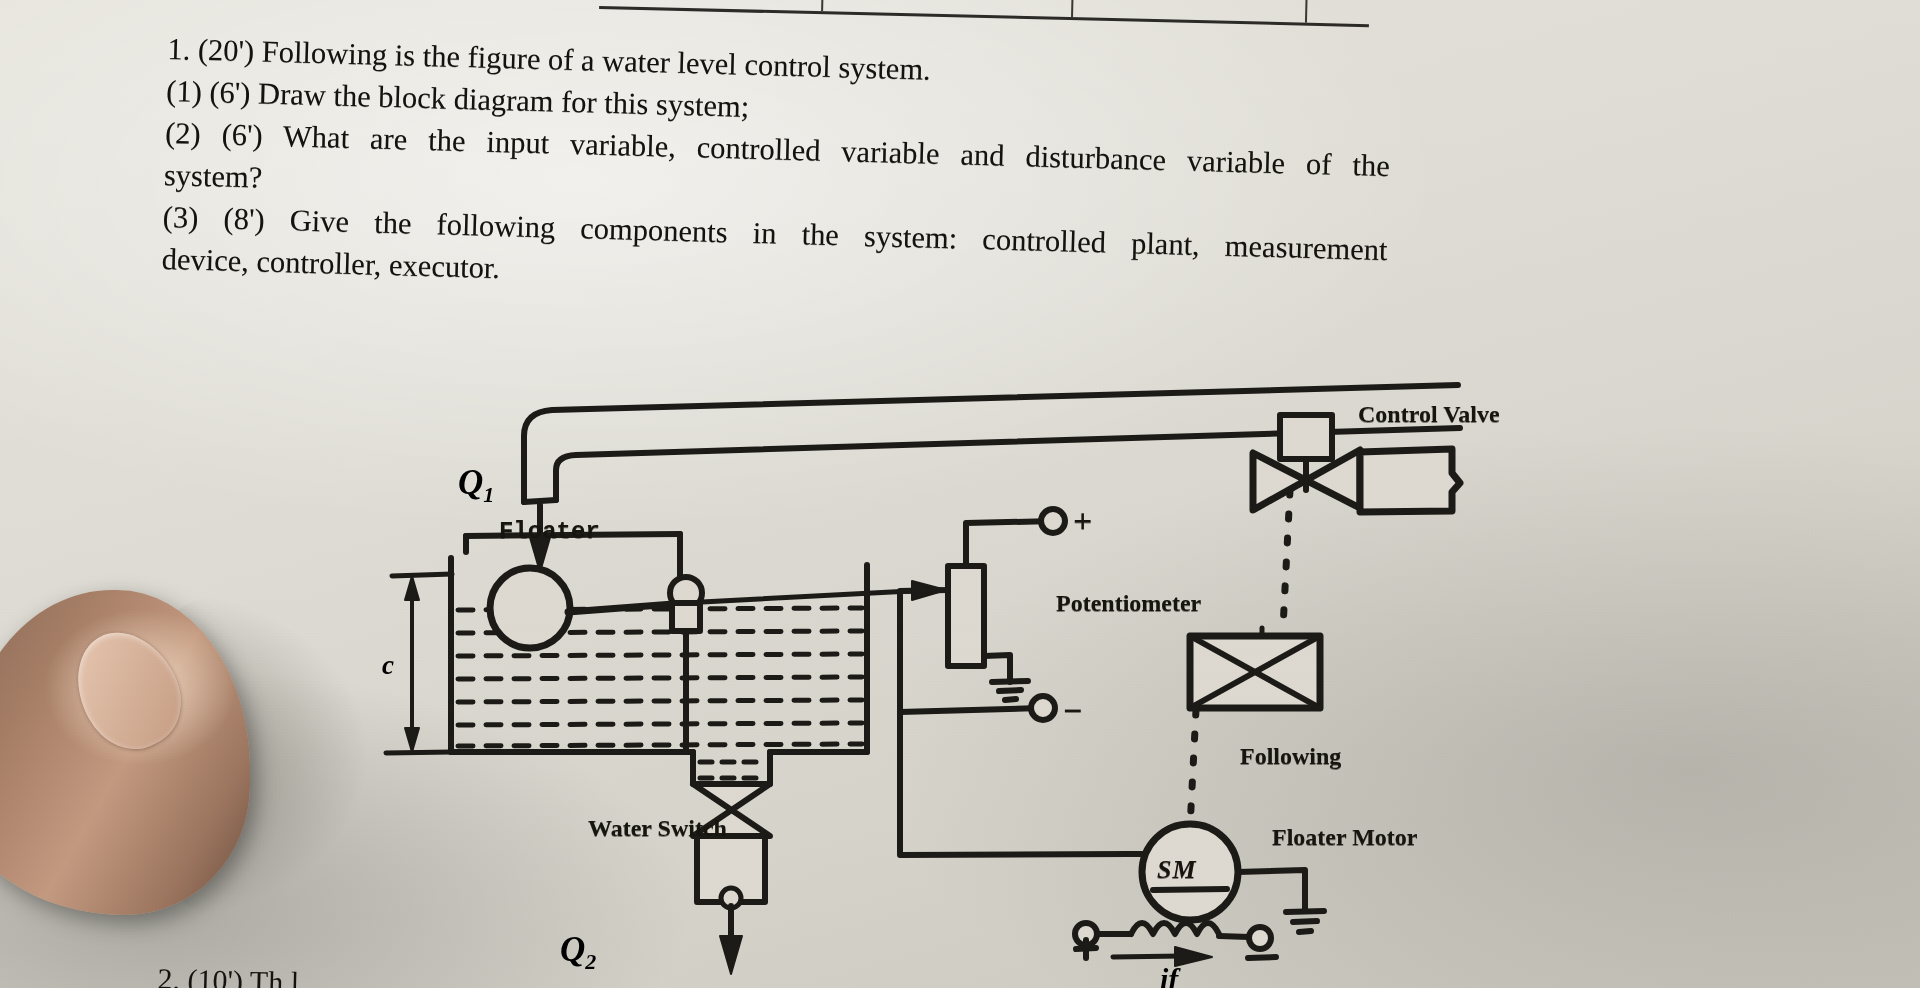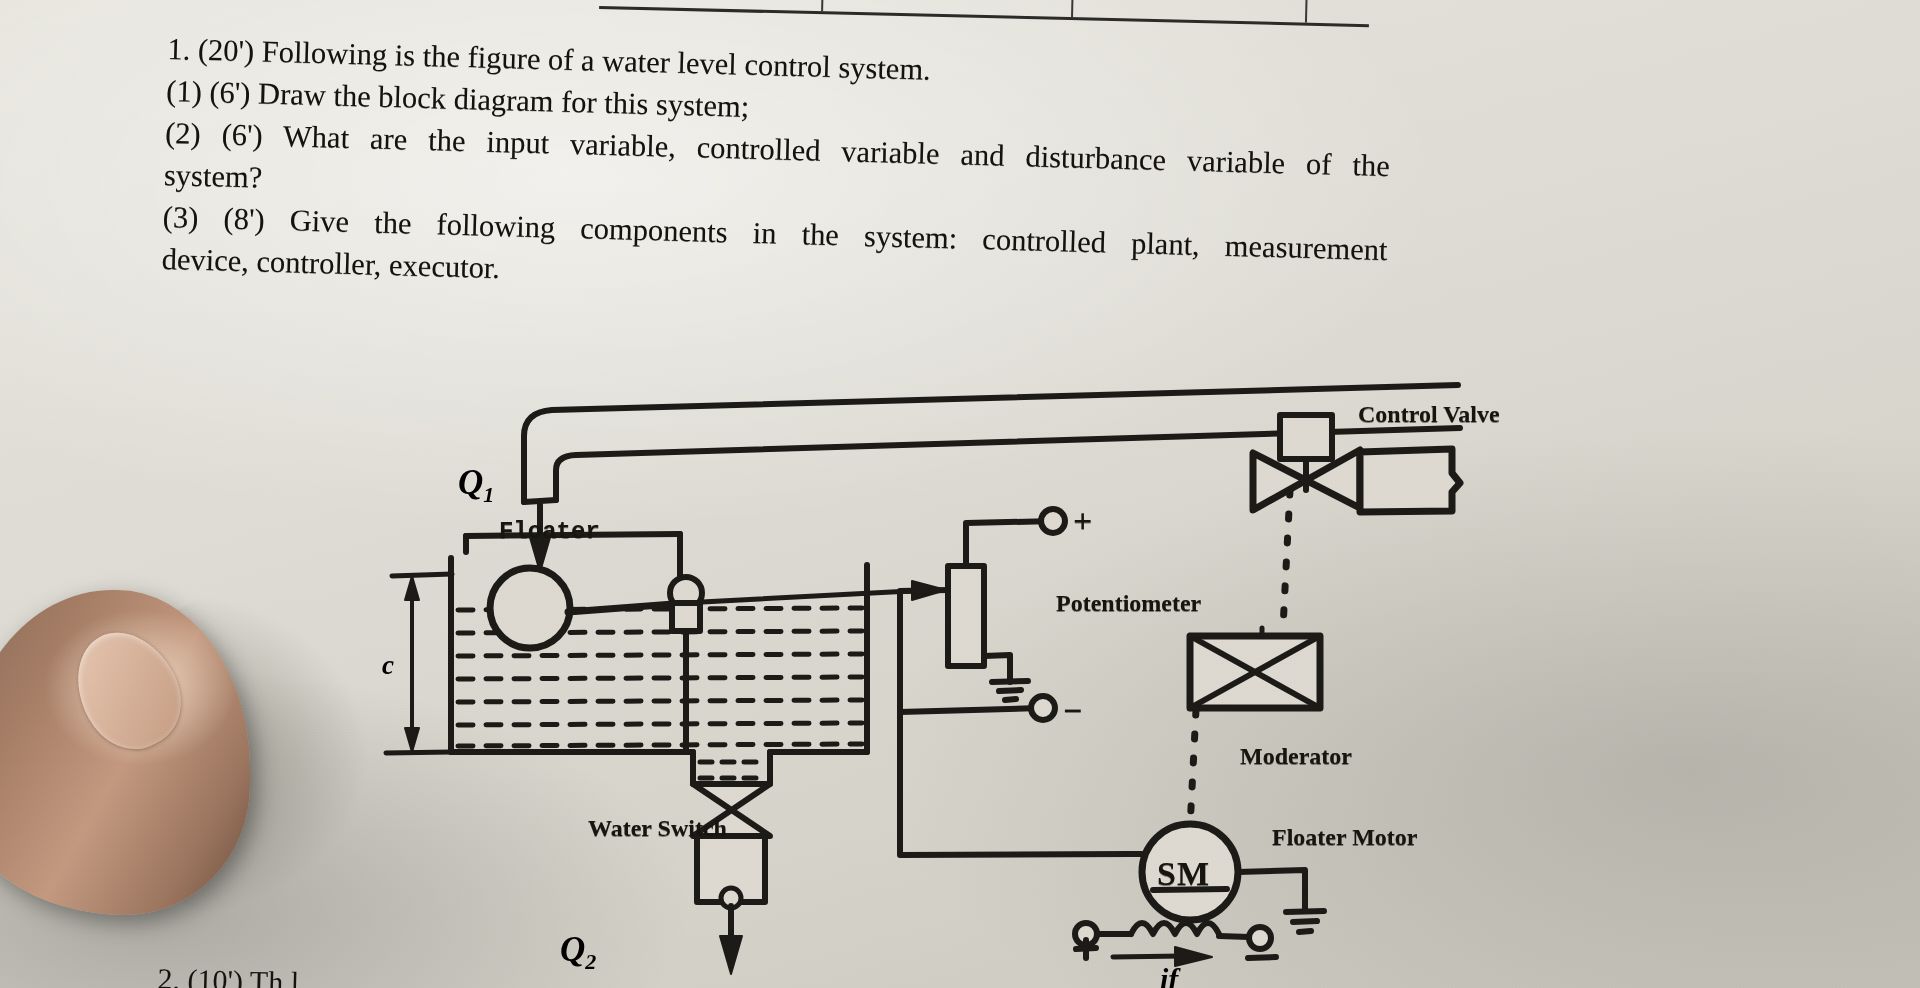--- a/index.html
+++ b/index.html
@@ -295,27 +295,27 @@
     </div>
 
     <div class="ital" style="left:382px; top:650px; font-size:27px;">c</div>
 
     <div class="dlabel" style="left:499px; top:518px;font-family:Liberation Mono, monospace;">Floater</div>
 
     <div class="dlabel" style="left:1040px; top:590px;margin-left:16px;">Potentiometer</div>
 
     <div class="dlabel" style="left:1358px; top:401px;">Control Valve</div>
 
-    <div class="dlabel" style="left:1240px; top:743px;">Moderator</div>
+    <div class="dlabel" style="left:1240px; top:743px;">Following</div>
 
     <div class="dlabel" style="left:1272px; top:824px;">Floater Motor</div>
 
     <div class="dlabel" style="left:588px; top:815px;">Water Switch</div>
 
-    <div class="dlabel" style="left:1157px; top:855px; font-size:34px; letter-spacing:1px;">SM</div>
+    <div class="dlabel" style="left:1157px; top:855px; font-size:26px; letter-spacing:1px;font-style:italic;">SM</div>
 
     <div class="dlabel" style="left:1073px; top:502px; font-size:34px;">+</div>
 
     <div class="dlabel" style="left:1063px; top:692px; font-size:34px;">−</div>
 
     <div class="ital" style="left:1160px; top:962px; font-size:30px;">if</div>
   </div>
 
   <div id="qnext">2. (10') Th  l</div>
 

